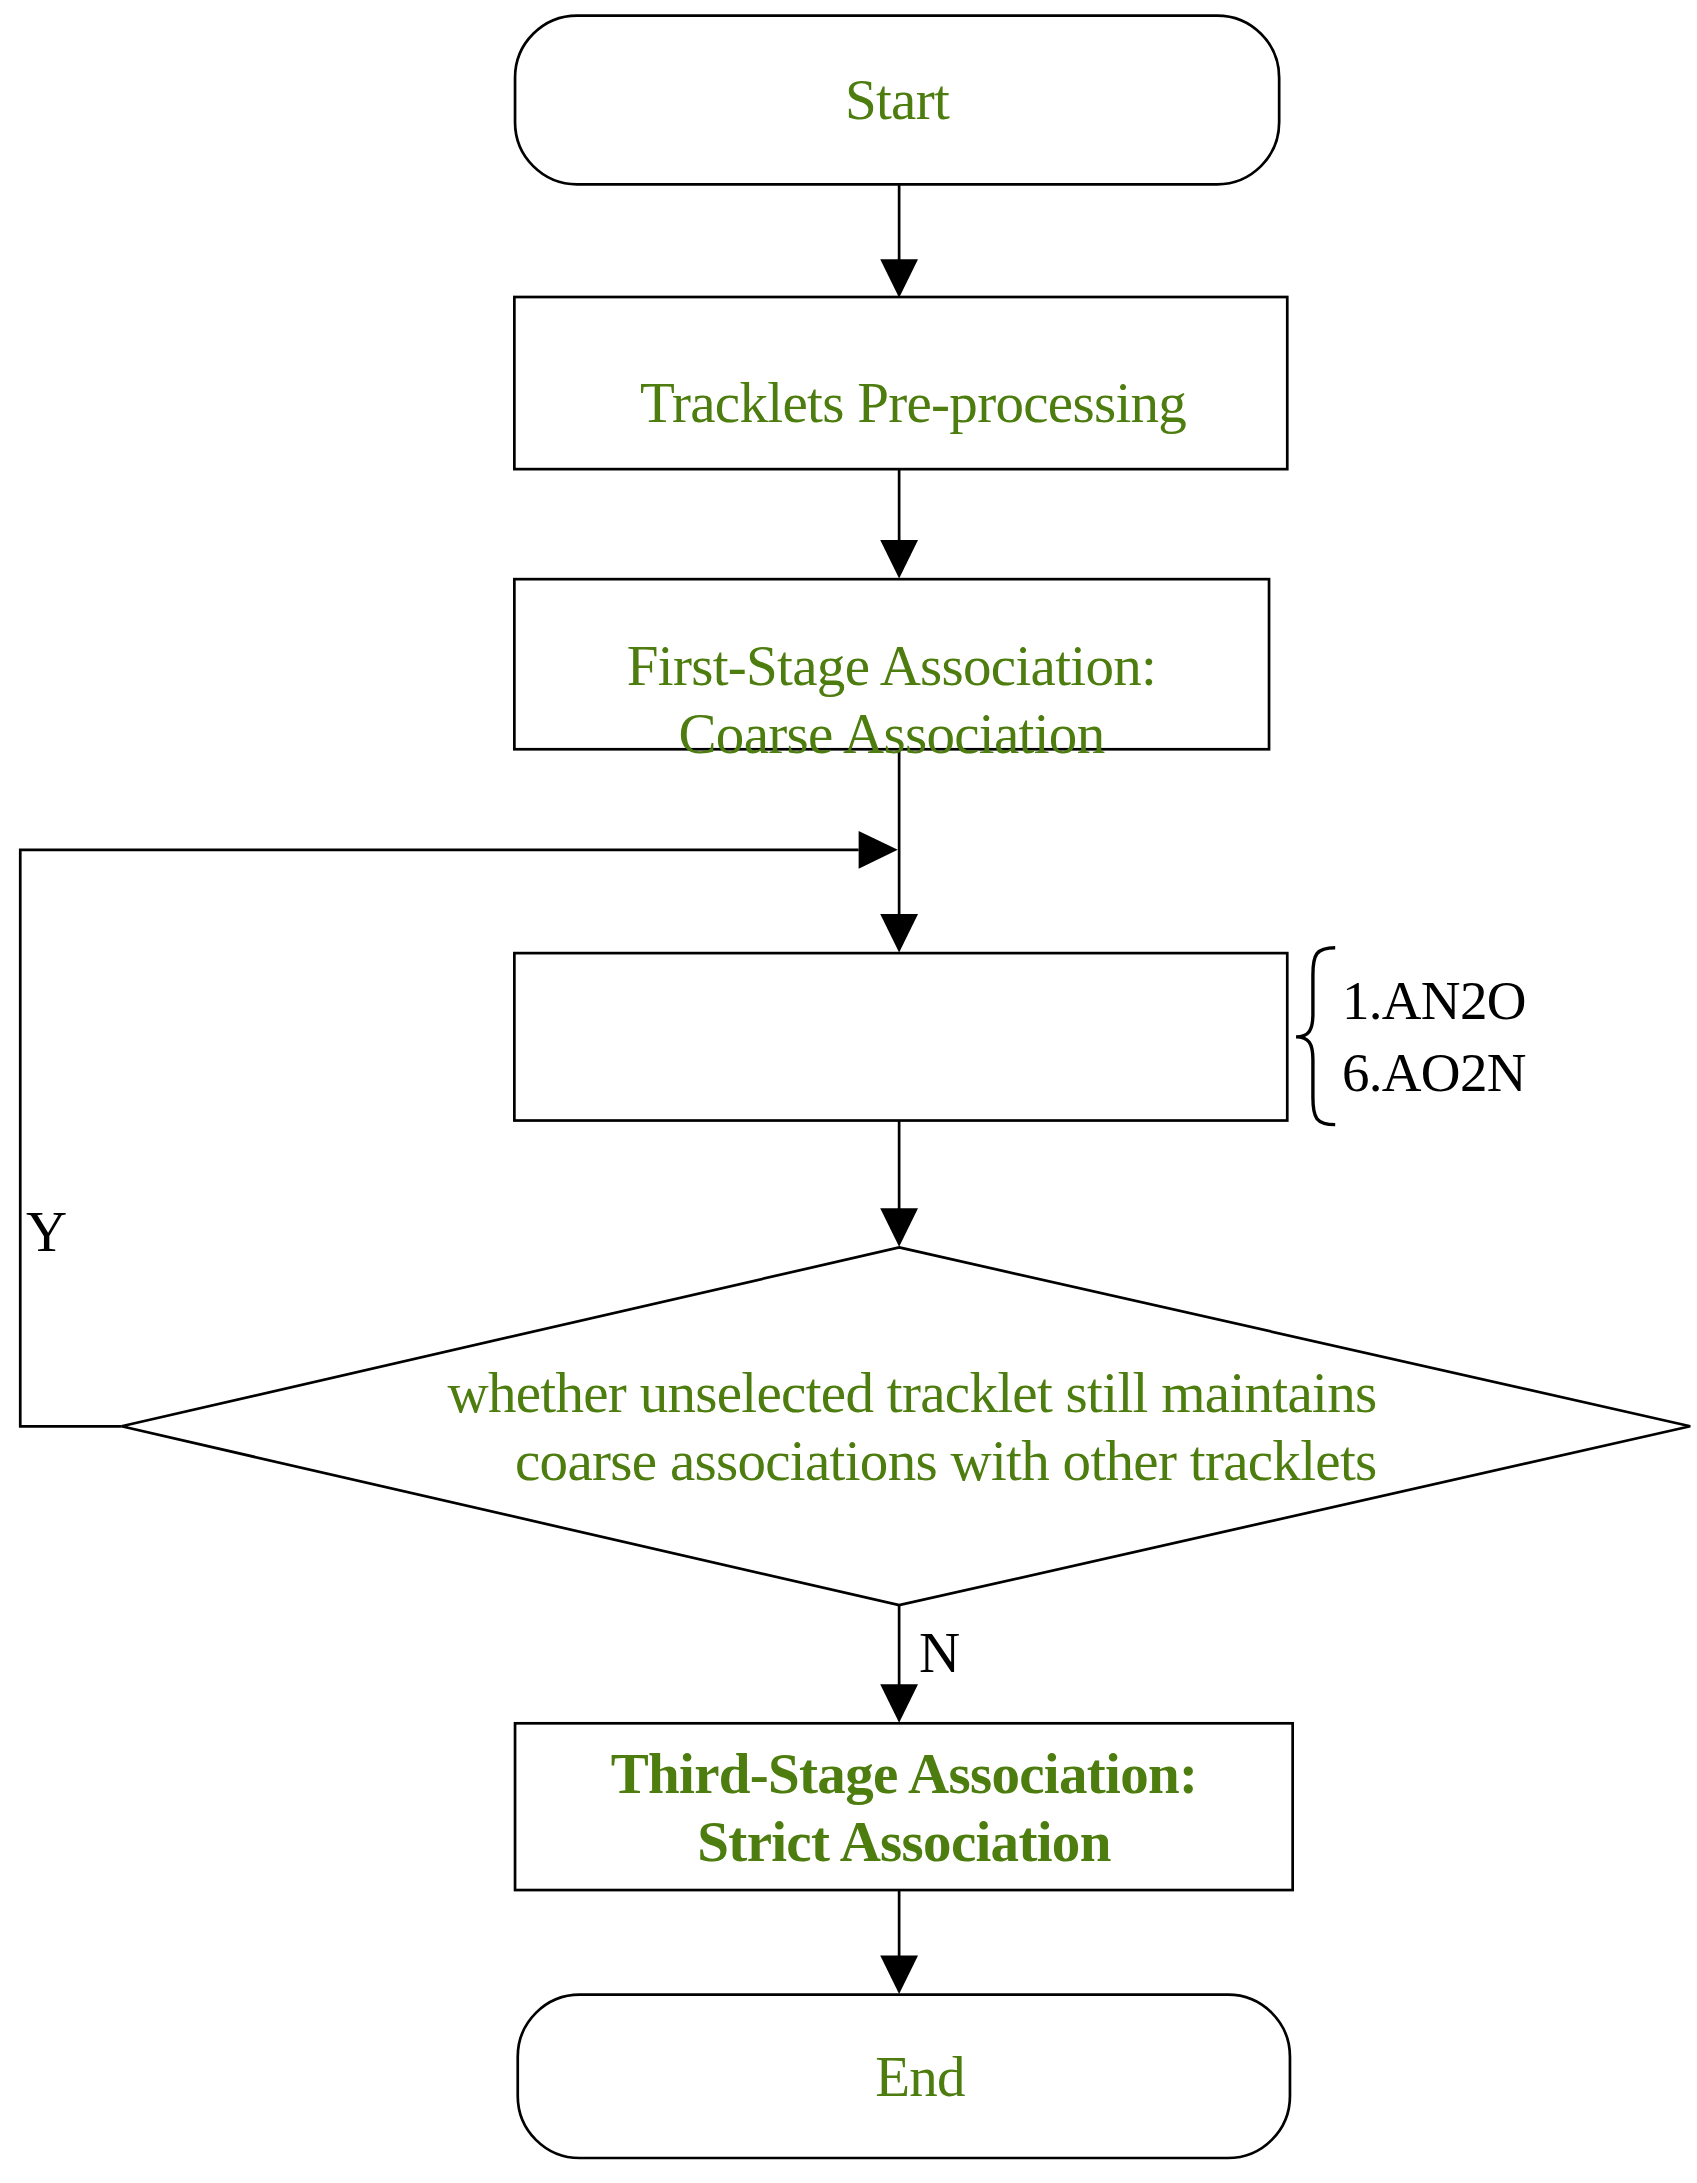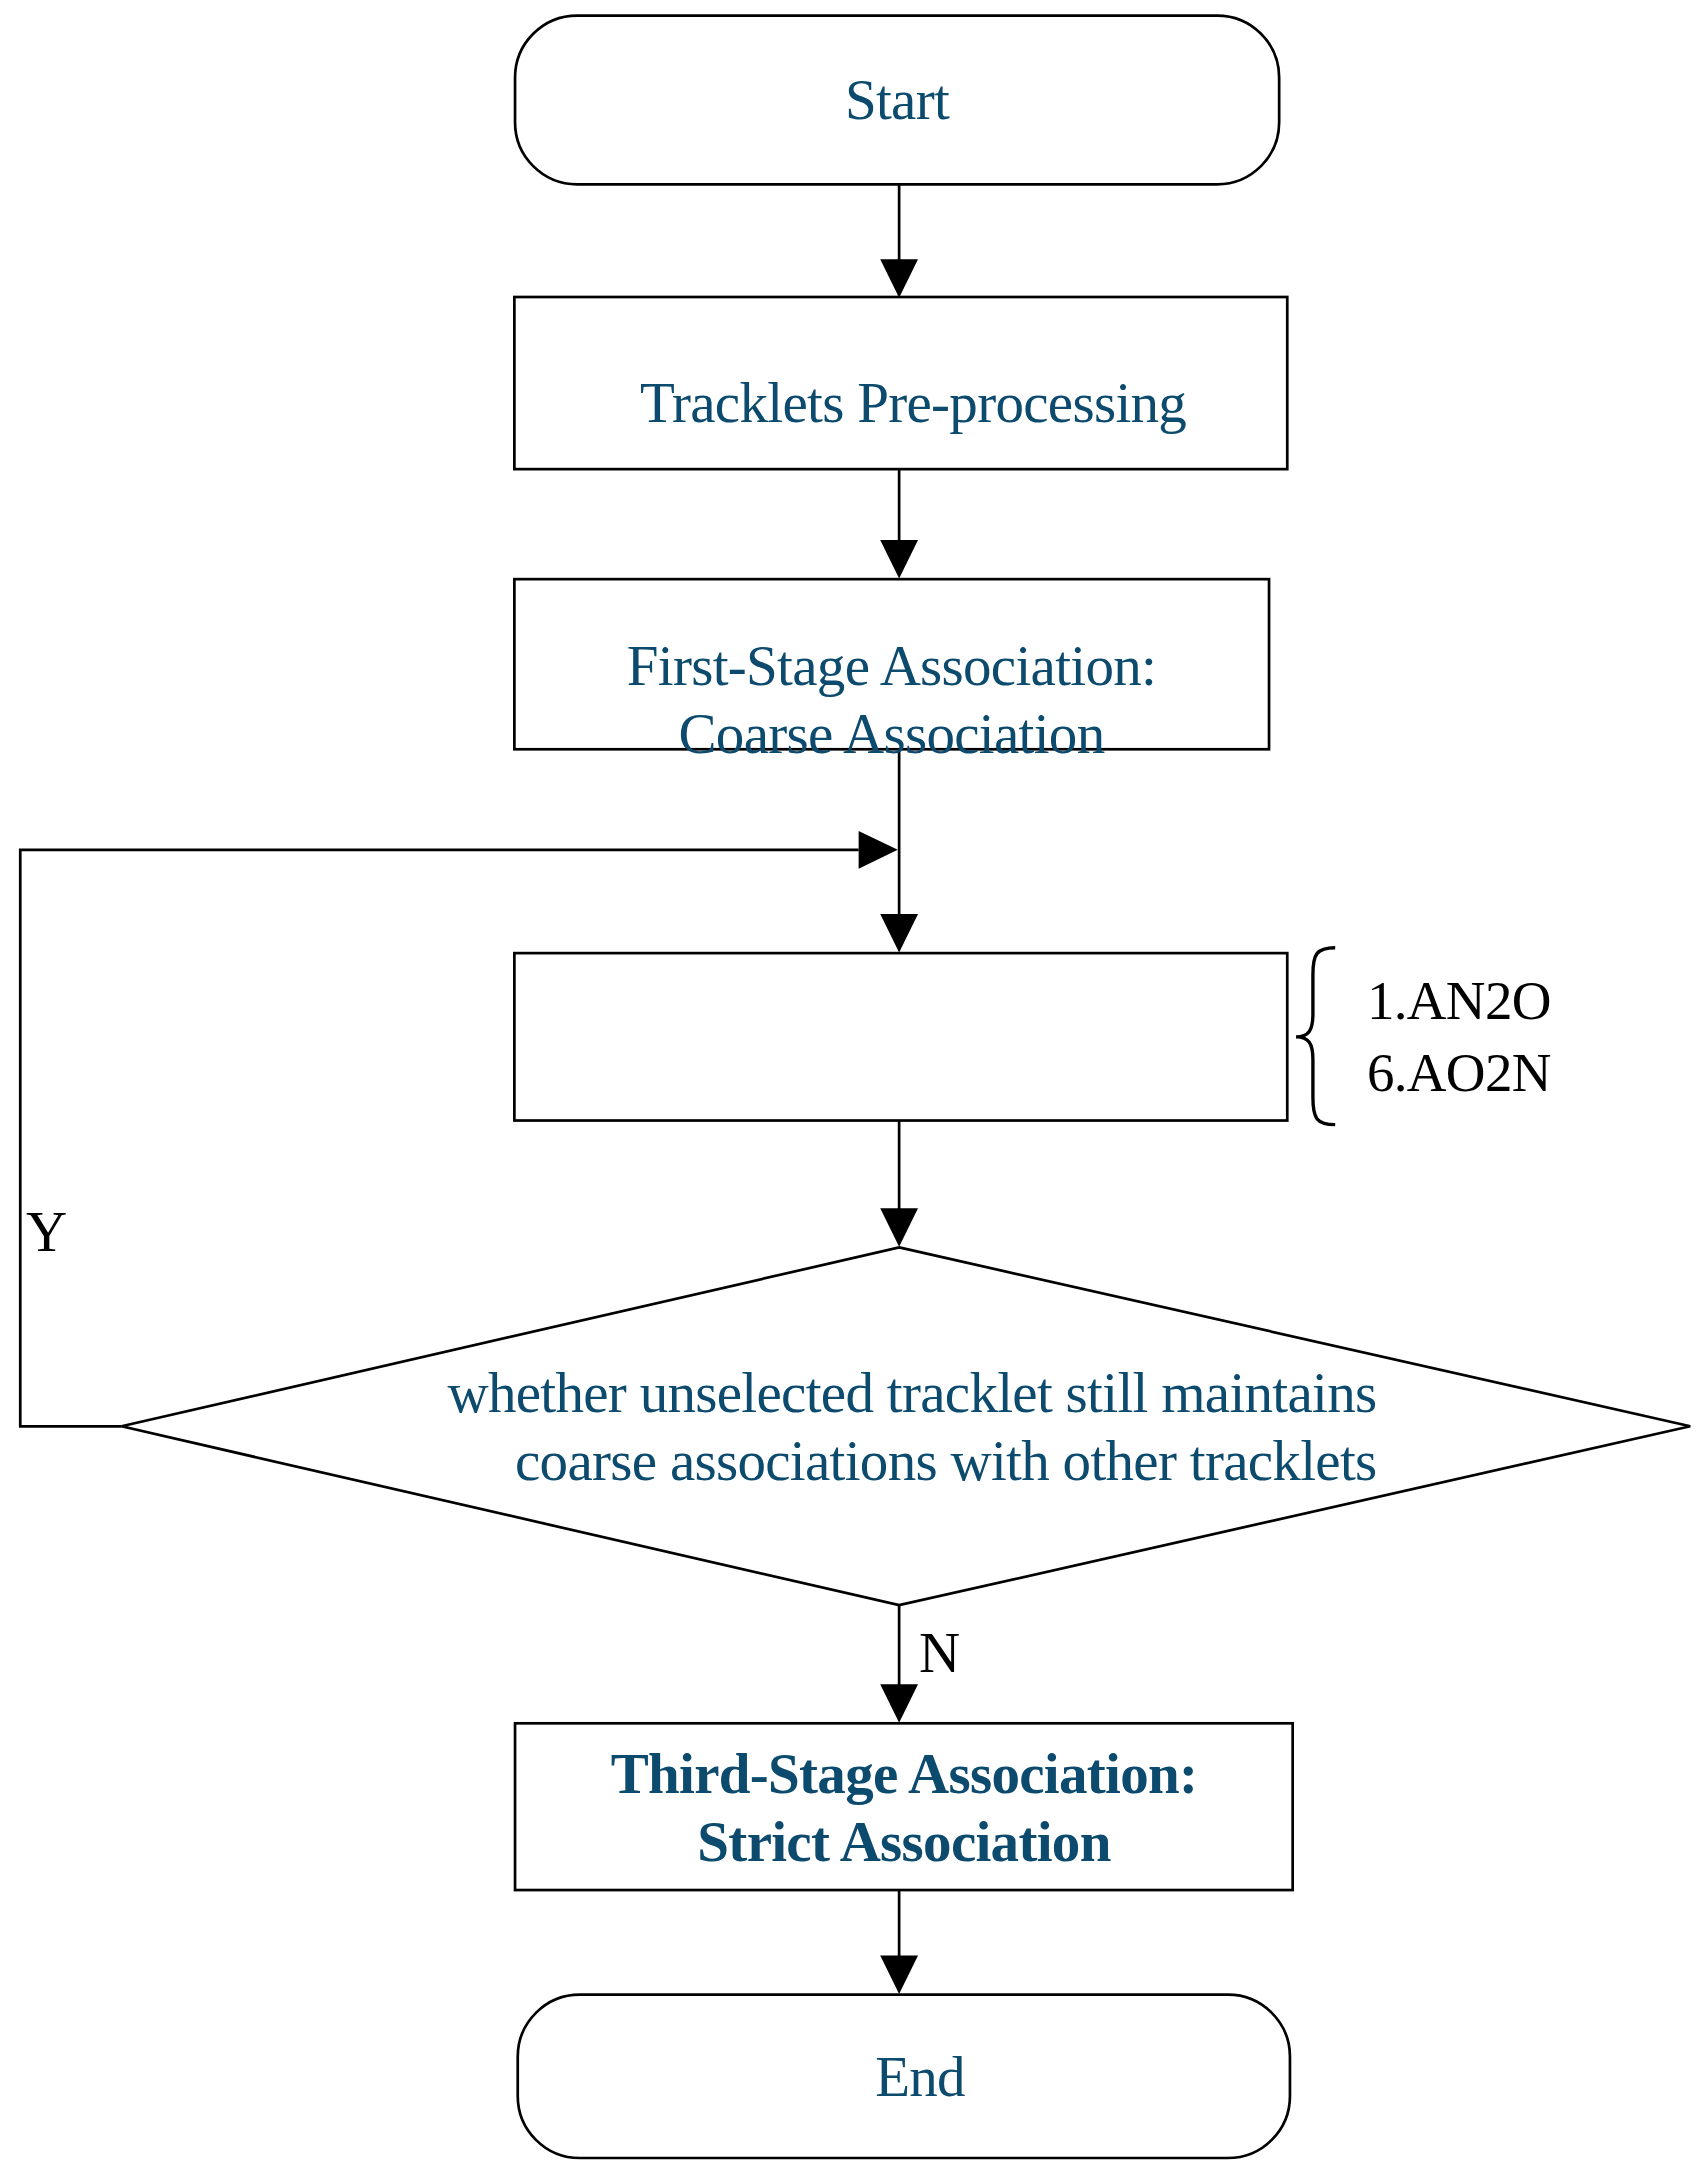--- a/index.html
+++ b/index.html
@@ -21,21 +21,21 @@
     top: 0;
   }
   .label {
     position: absolute;
     display: flex;
     align-items: center;
     justify-content: center;
     text-align: center;
     font-size: 57px;
     line-height: 68px;
-    color: #0c4a6e;
+    color: #4d7c0f;
     letter-spacing: -0.7px;
     pointer-events: none;
   }
   .multiline {
     white-space: pre-line;
   }
   .edge-label {
     position: absolute;
     font-size: 57px;
     line-height: 57px;
@@ -47,21 +47,20 @@
     top: 953px;
     height: 167px;
     display: flex;
     flex-direction: column;
     justify-content: center;
     font-size: 55px;
     line-height: 72px;
     letter-spacing: -0.7px;
     text-align: left;
     color: #000000;
-    margin-left: 25px;
   }
 </style>
 </head>
 <body>
 
 <div class="canvas">
 
   <svg class="layer" width="1697" height="2183" viewBox="0 0 2514 3234">
 
     <line x1="1332" y1="273" x2="1332" y2="386" stroke="#000" stroke-width="4"></line>

